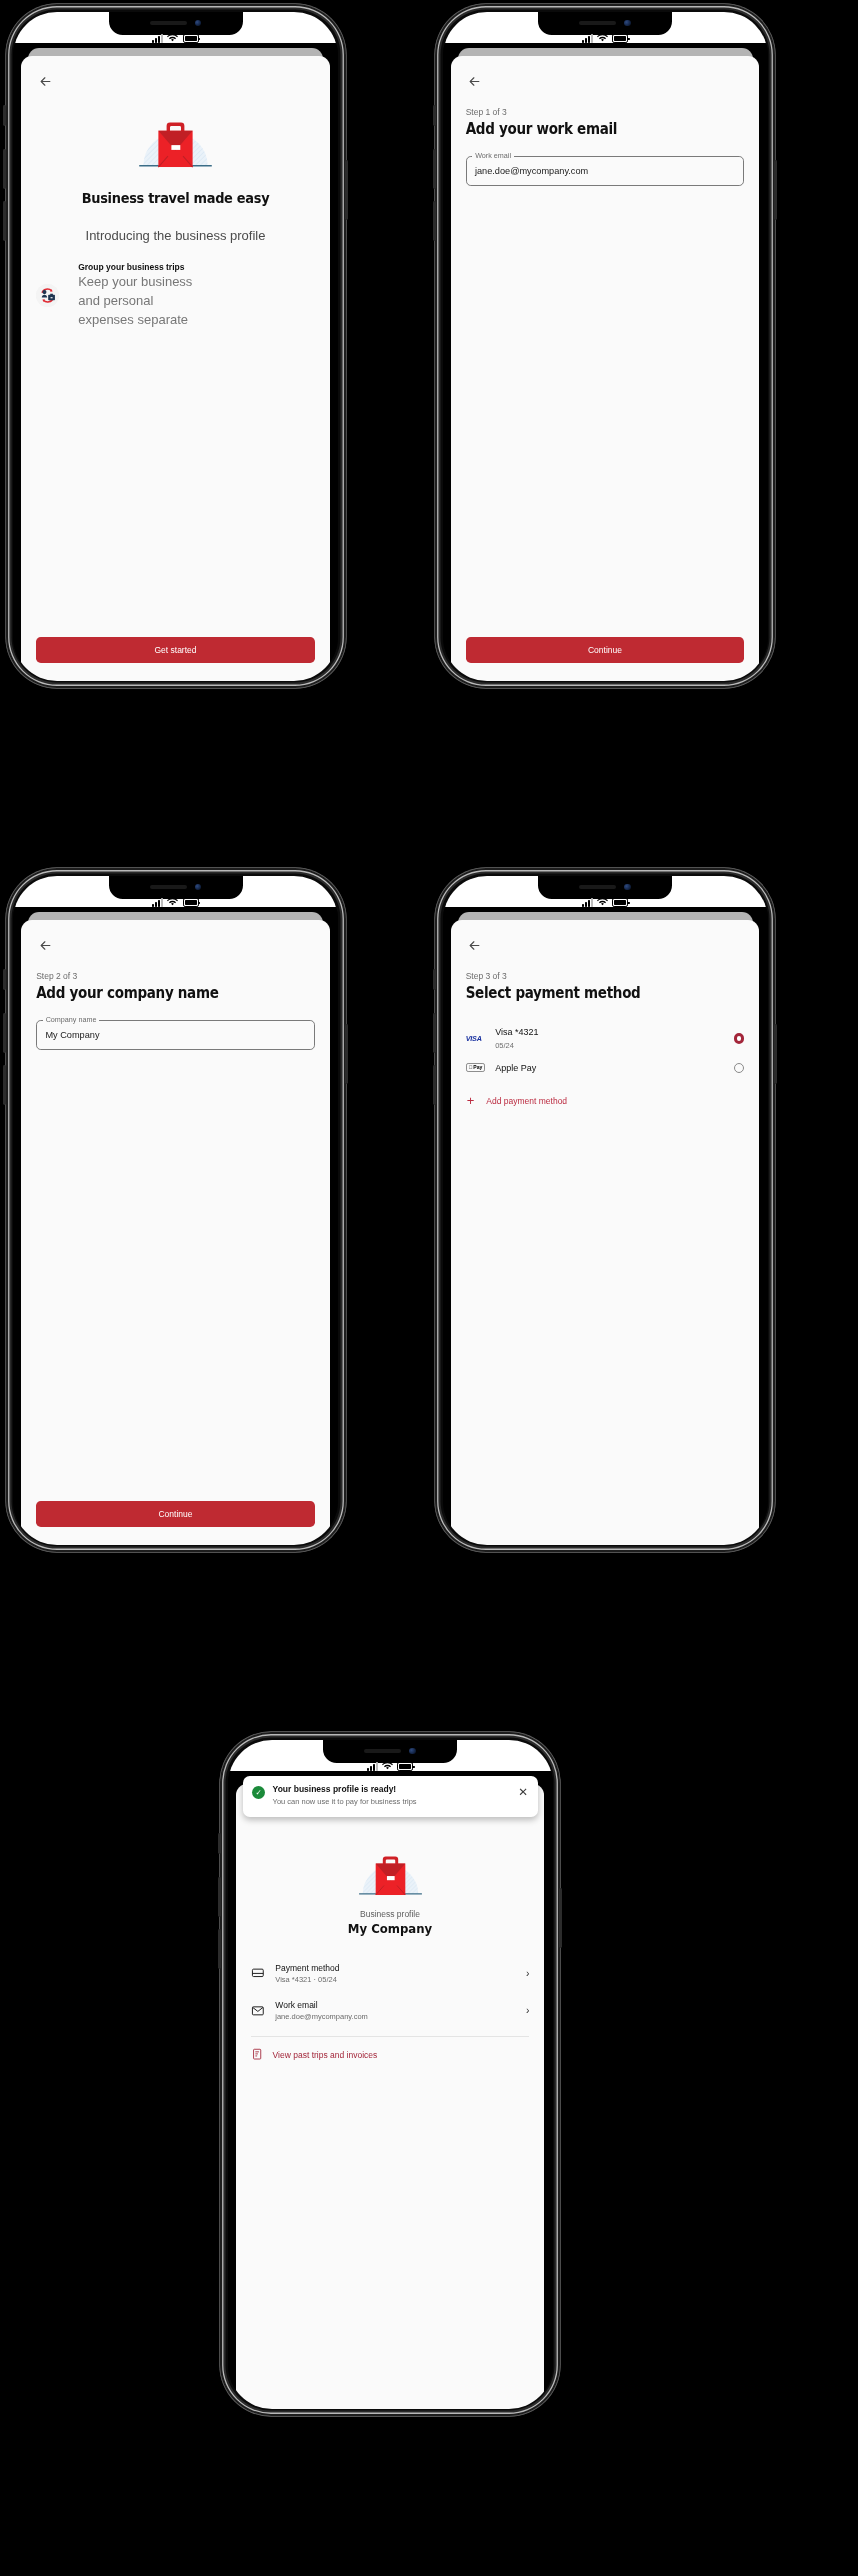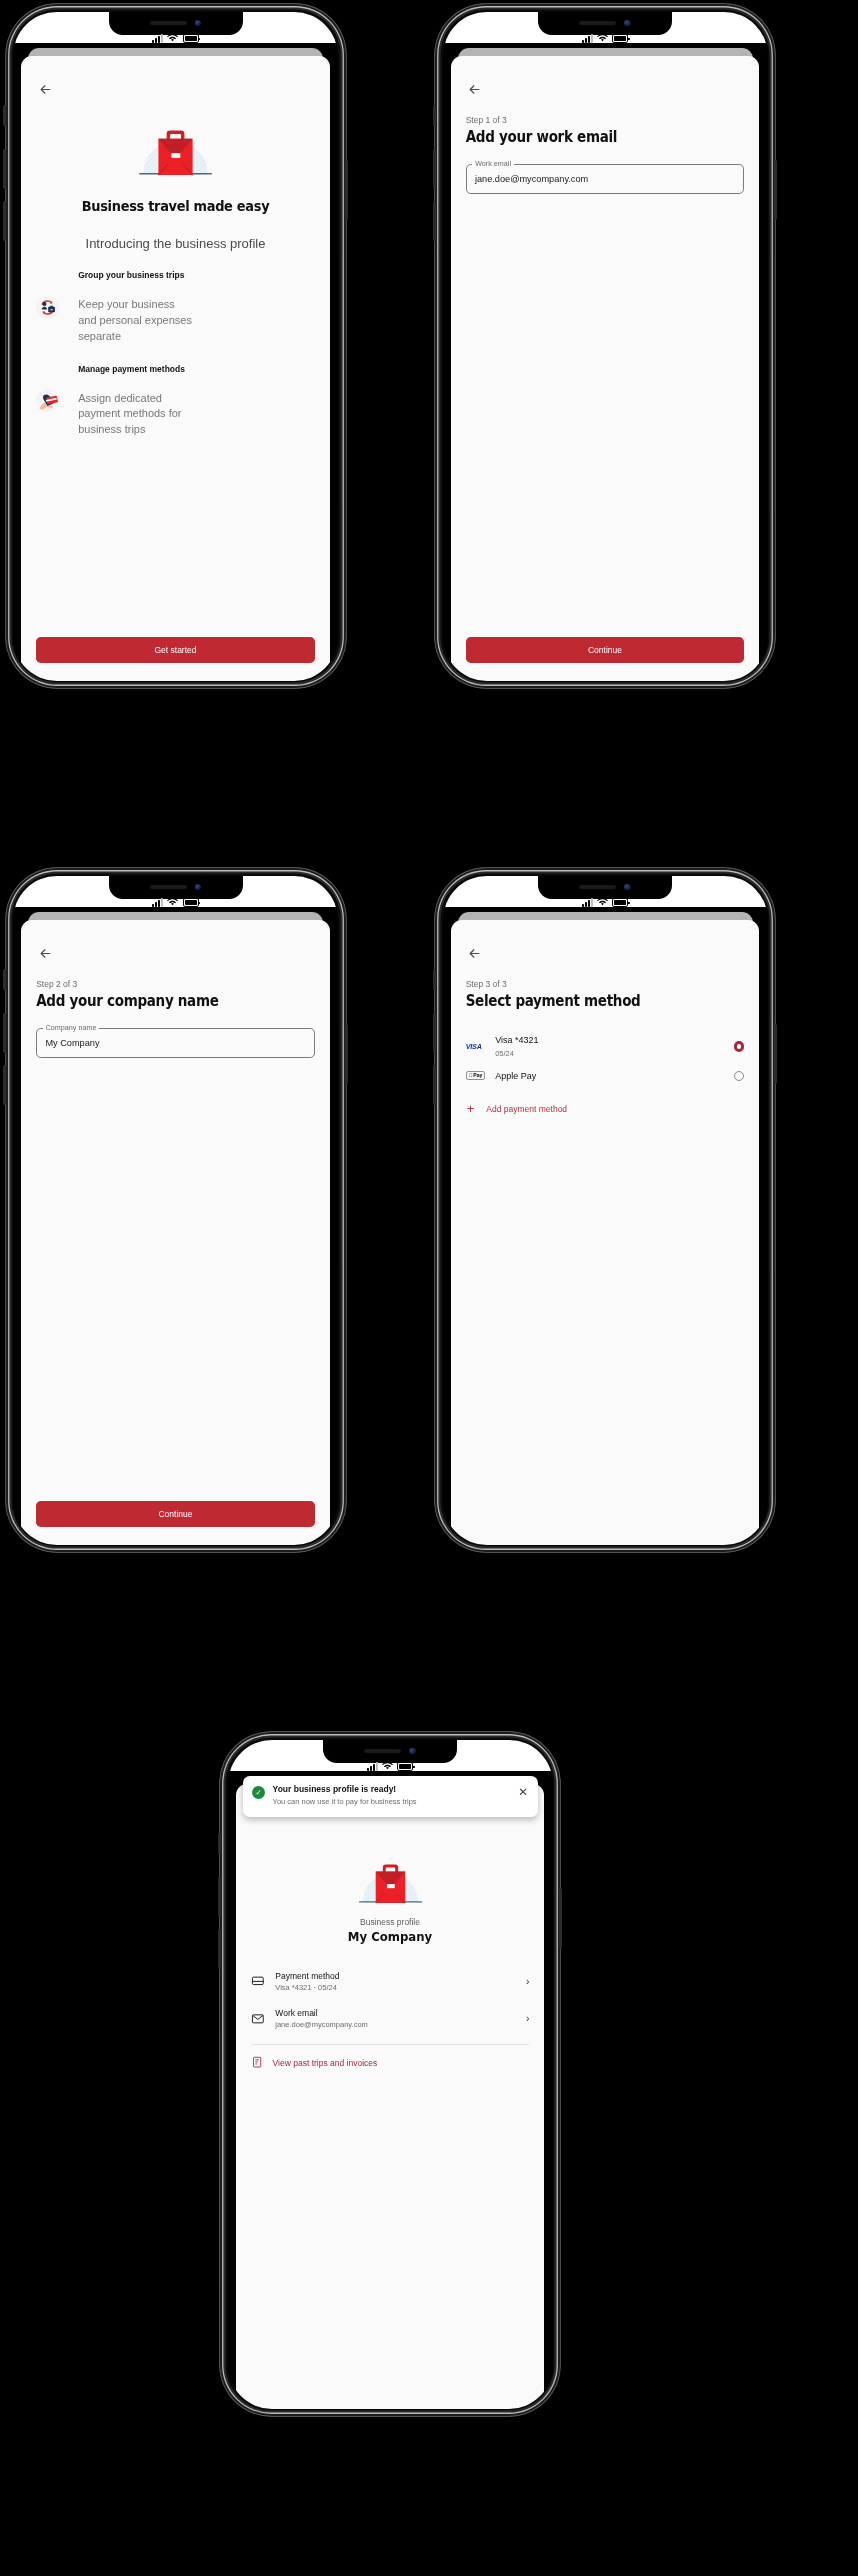--- a/index.html
+++ b/index.html
@@ -98,21 +98,21 @@
     position: absolute; left: 15px; right: 15px; top: 5.5px; height: 41px;
     background: #b4b4b4; border-radius: 11px 11px 0 0;
   }
   .card {
     position: absolute; left: 8.2px; right: 8.2px; top: 13.7px; bottom: 0;
     background: #fafafa;
     border-radius: 11px 11px 0 0;
     display: flex; flex-direction: column;
     overflow: hidden;
   }
-  .card-body { flex: 1; padding: 8px 15px; overflow: hidden; }
+  .card-body { flex: 1; padding: 0 15px; overflow: hidden; }
   .card-foot { padding: 9.6px 15px 18px; }
 
   
   .backarrow {
     width: 23px; height: 23px; margin: 13.7px 0 0 -2.7px;
     display: flex; align-items: center; justify-content: center;
     color: #4a4a4a;
   }
   .backarrow svg { width: 15px; height: 15px; }
 
@@ -153,21 +153,21 @@
   .hero.small { margin-top: 18px; }
 
   
   .feature { display: flex; gap: 19px; margin-top: 18px; align-items: center; }
   .feature-ic {
     flex: 0 0 23px; width: 23px; height: 23px; border-radius: 50%;
     background: #f3f3f3; overflow: hidden; position: relative;
   }
   .feature-txt { padding-top: 0.7px; }
   .feature-title { font-size: 8.5px; font-weight: 700; color: #111; }
-  .feature-sub { font-size: 11px; color: #777; line-height: 1.45; margin-top: 17px; max-width: 116px; }
+  .feature-sub { font-size: 13px; color: #777; line-height: 1.45; margin-top: 1px; max-width: 116px; }
 
   .intro-title {
     font-size: 14.4px; font-weight: 800; text-align: center; color: #111;
     margin-top: 16.4px; letter-spacing: -0.3px;
     font-family: "DejaVu Sans", sans-serif; font-stretch: condensed;
   }
   .intro-sub { font-size: 13px; color: #4b4b4b; text-align: center; margin-top: 22px; }
 
   
   .pay-list { margin-top: 19px; }
@@ -300,36 +300,20 @@
                   <path d="M21 14.5h4v2h-4z" fill="#1e3550"></path>
                   <rect x="21.5" y="19.5" width="3" height="1.6" fill="#fff"></rect>
                 </svg>
               </div>
               <div class="feature-txt">
                 <div class="feature-title">Group your business trips</div>
                 <div class="feature-sub">Keep your business and personal expenses separate</div>
               </div>
             </div>
 
-            <div class="feature">
-              <div class="feature-ic">
-                <svg width="23" height="23" viewBox="0 0 34 34">
-                  <circle cx="17" cy="17" r="17" fill="#f4f4f4"></circle>
-                  <path d="M5 30c2-7 7-10 11-11l7-2 2 5-6 3c-3 1.5-6 3-8 5z" fill="#f0b89e"></path>
-                  <path d="M12 9c4-2 8 0 10 4l4 8-9 4-6-10c-1-2-1-5 1-6z" fill="#1e3550"></path>
-                  <rect x="15" y="13" width="16" height="10" rx="1.4" transform="rotate(-12 15 13)" fill="#e8242d"></rect>
-                  <rect x="14.6" y="16.2" width="16" height="2.6" transform="rotate(-12 14.6 16.2)" fill="#fff"></rect>
-                  <path d="M19 24c2 1 4 1 6 0l-1.5 4-6-1z" fill="#f0b89e"></path>
-                </svg>
-              </div>
-              <div class="feature-txt">
-                <div class="feature-title">Manage payment methods</div>
-                <div class="feature-sub">Assign dedicated payment methods for business trips</div>
-              </div>
-            </div>
           </div>
           <div class="card-foot">
             <button class="btn-primary">Get started</button>
           </div>
         </div>
       </div>
     </div>
   </div>
 
   <div class="phone p2">

